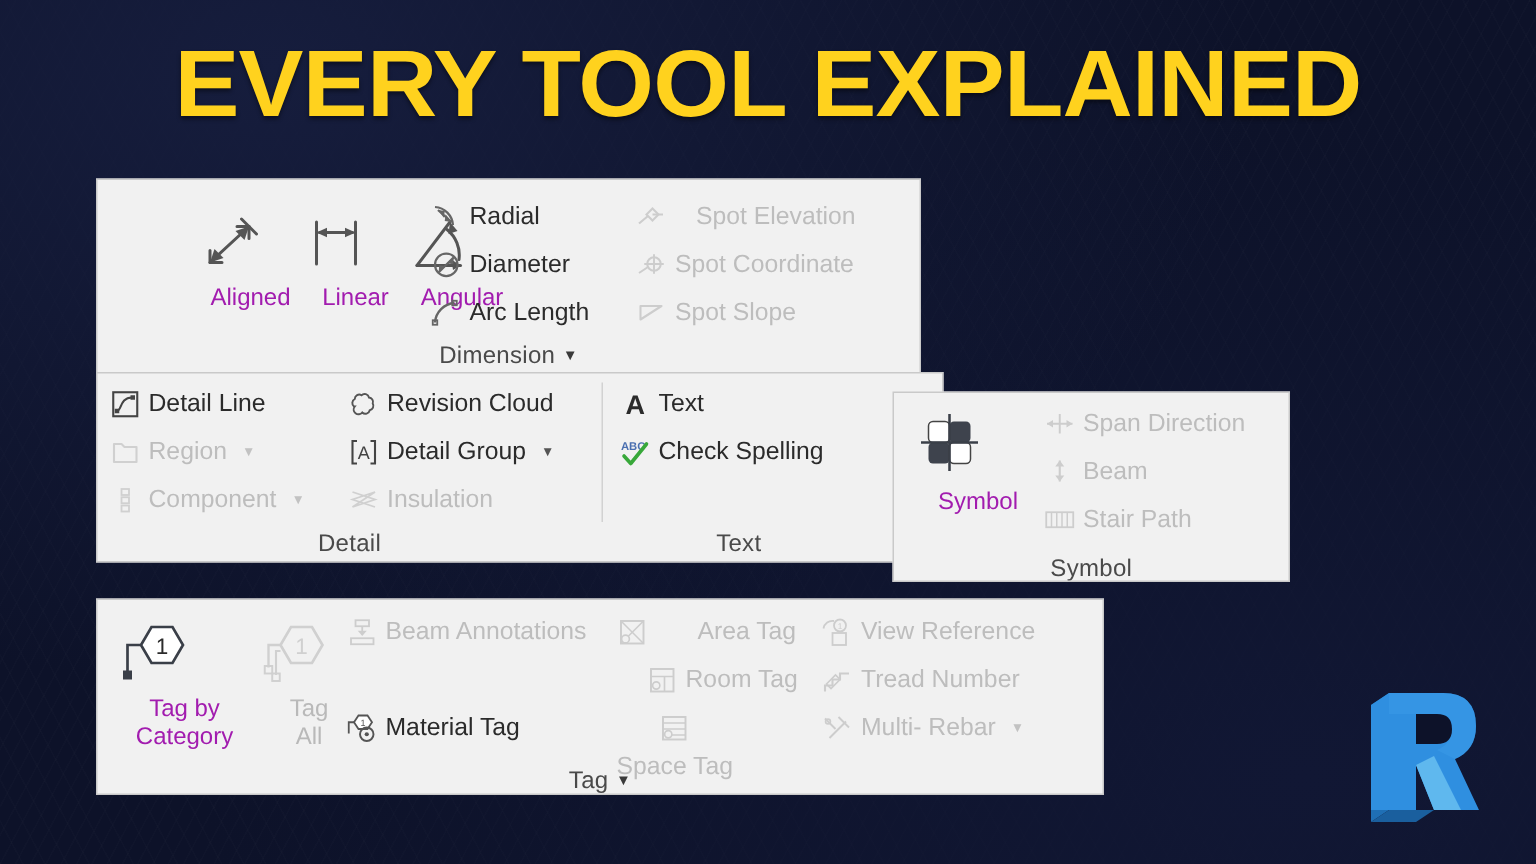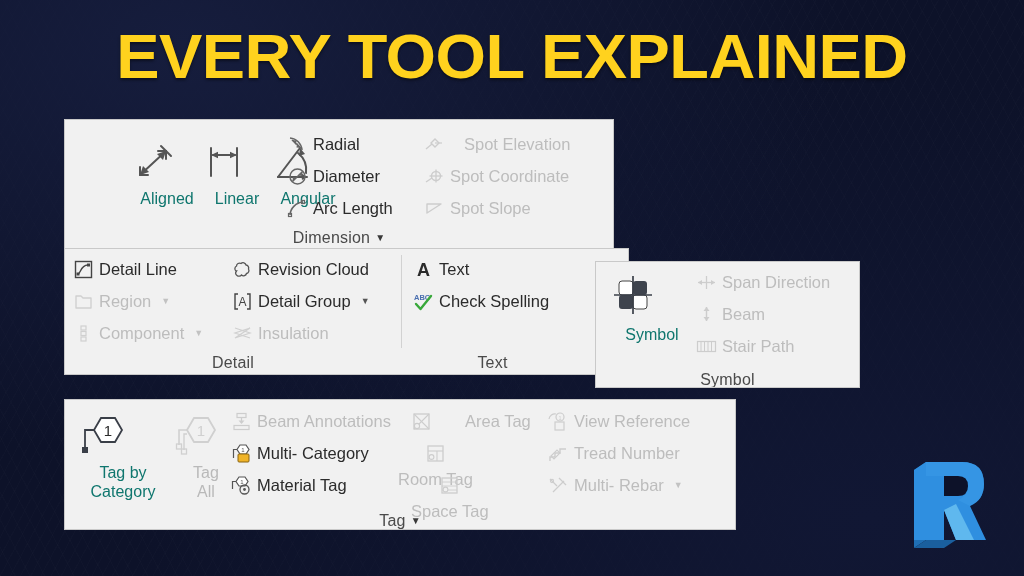--- a/index.html
+++ b/index.html
@@ -64,21 +64,21 @@
   .expand-arrow {
     position: absolute; font-size: 12px; color: #555;
     transform: rotate(0deg);
   }
 
   
   .bigbtn {
     position: absolute;
     text-align: center;
     font-size: 16px;
-    color: #0f766e;
+    color: #a21caf;
     line-height: 19px;
     white-space: nowrap;
   }
   .bigbtn.dim { color: #b9b9b9; }
   .bigbtn .glyph { display: block; margin: 0 auto 3px auto; }
 
   
   .rowbtn {
     position: absolute;
     display: flex;
@@ -425,31 +425,20 @@
       <svg width="19" height="19" viewBox="0 0 19 19">
         <rect x="5" y="1.5" width="9" height="4" fill="none" stroke="#cdcdcd" stroke-width="1.2"></rect>
         <line x1="9.5" y1="5.5" x2="9.5" y2="11" stroke="#cdcdcd" stroke-width="1.2"></line>
         <path d="M9.5 12 l-3 -3.5 h6 z" fill="#cdcdcd"></path>
         <rect x="2" y="13.5" width="15" height="4" fill="none" stroke="#cdcdcd" stroke-width="1.2"></rect>
       </svg>
     </span>
     <span>Beam Annotations</span>
   </div>
 
-  <div class="rowbtn" style="left:166px; top:43px;">
-    <span class="ico">
-      <svg width="21" height="19" viewBox="0 0 21 19">
-        <path d="M9 1 L15 1 L18 5.5 L15 10 L9 10 L6 5.5 Z" fill="#fff" stroke="#555" stroke-width="1.2"></path>
-        <text x="12" y="8" font-size="6" font-family="Liberation Sans, sans-serif" fill="#555" text-anchor="middle">1</text>
-        <path d="M6 5.5 H2.5 V14" fill="none" stroke="#555" stroke-width="1.2"></path>
-        <rect x="7" y="10" width="11" height="8" rx="1" fill="#f0b429" stroke="#8a6412" stroke-width="1"></rect>
-      </svg>
-    </span>
-    <span>Multi- Category</span>
-  </div>
 
   <div class="rowbtn" style="left:166px; top:75px;">
     <span class="ico">
       <svg width="21" height="19" viewBox="0 0 21 19">
         <path d="M8 1 L14 1 L17 5.5 L14 10 L8 10 L5 5.5 Z" fill="#fff" stroke="#555" stroke-width="1.2"></path>
         <text x="11" y="8" font-size="6" font-family="Liberation Sans, sans-serif" fill="#555" text-anchor="middle">1</text>
         <path d="M5 5.5 H1.5 V13" fill="none" stroke="#555" stroke-width="1.2"></path>
         <circle cx="13.5" cy="13.5" r="4.5" fill="none" stroke="#555" stroke-width="1.3"></circle>
         <circle cx="13.5" cy="13.5" r="1.4" fill="#555"></circle>
       </svg>
@@ -462,21 +451,21 @@
       <svg width="19" height="19" viewBox="0 0 19 19">
         <rect x="2" y="2" width="15" height="15" fill="none" stroke="#cdcdcd" stroke-width="1.3"></rect>
         <line x1="2" y1="2" x2="17" y2="17" stroke="#cdcdcd" stroke-width="1.1"></line>
         <line x1="17" y1="2" x2="2" y2="17" stroke="#cdcdcd" stroke-width="1.1"></line>
         <circle cx="5" cy="14" r="2.6" fill="#f1f1f1" stroke="#cdcdcd" stroke-width="1.1"></circle>
       </svg>
     </span>
     <span>Area Tag</span>
   </div>
 
-  <div class="rowbtn dim" style="left:333px; top:43px;flex-direction:column;">
+  <div class="rowbtn dim" style="left:366px; top:43px;">
     <span class="ico">
       <svg width="19" height="19" viewBox="0 0 19 19">
         <rect x="2" y="2" width="15" height="15" fill="none" stroke="#cdcdcd" stroke-width="1.3"></rect>
         <line x1="2" y1="7" x2="17" y2="7" stroke="#cdcdcd" stroke-width="1.1"></line>
         <line x1="11" y1="7" x2="11" y2="17" stroke="#cdcdcd" stroke-width="1.1"></line>
         <circle cx="5.5" cy="13" r="2.4" fill="#f1f1f1" stroke="#cdcdcd" stroke-width="1.1"></circle>
       </svg>
     </span>
     <span>Room Tag</span>
   </div>

